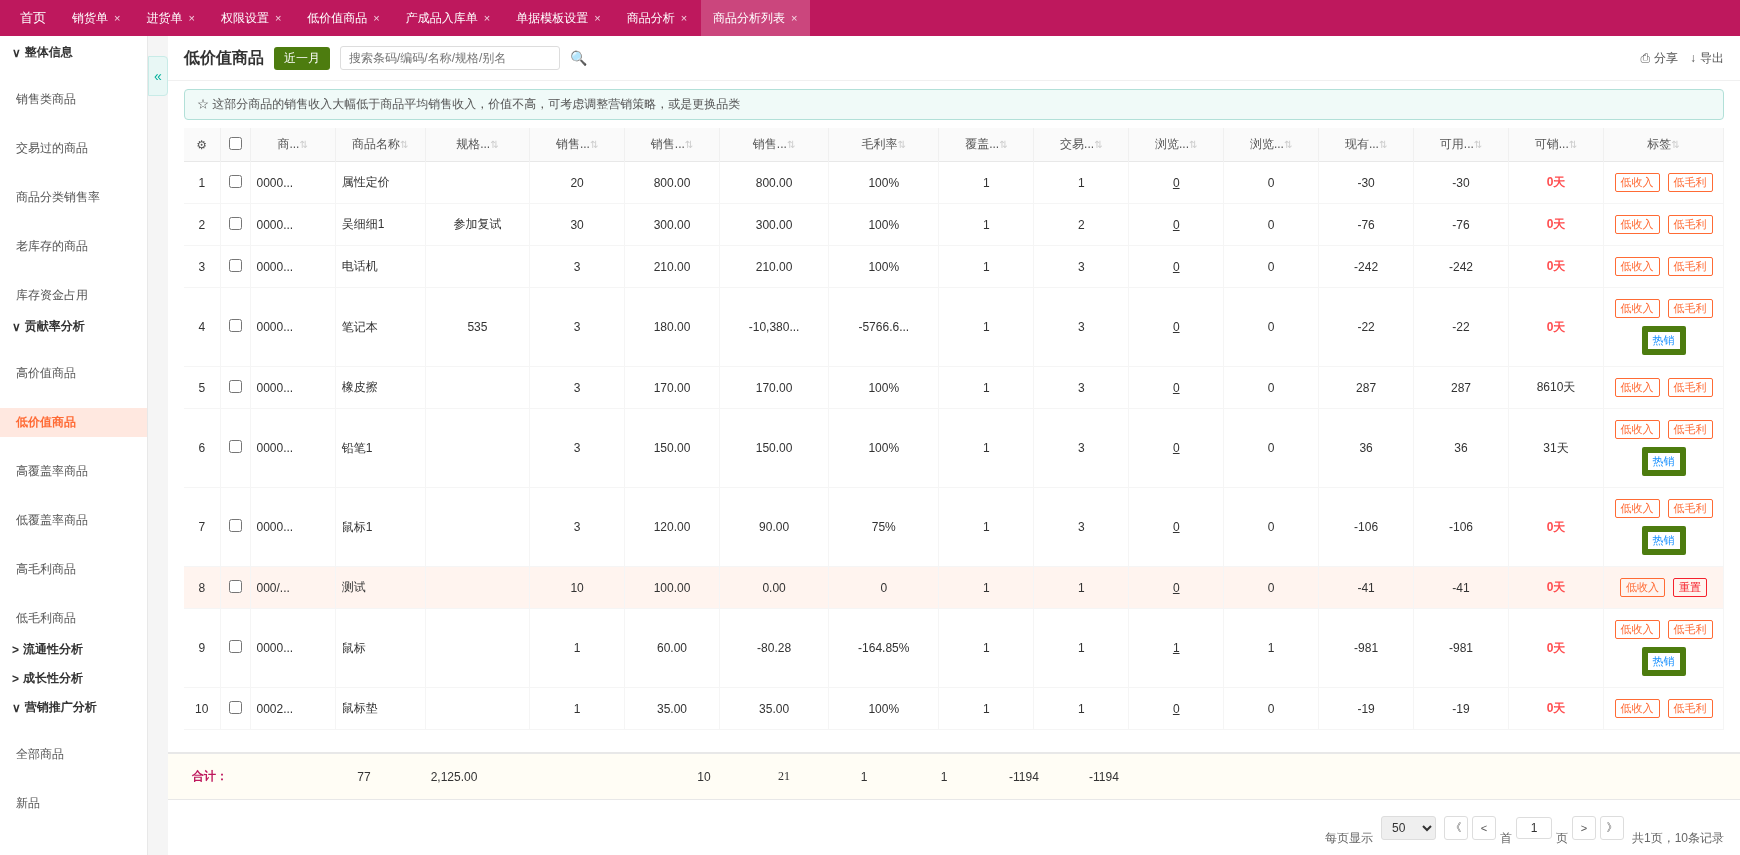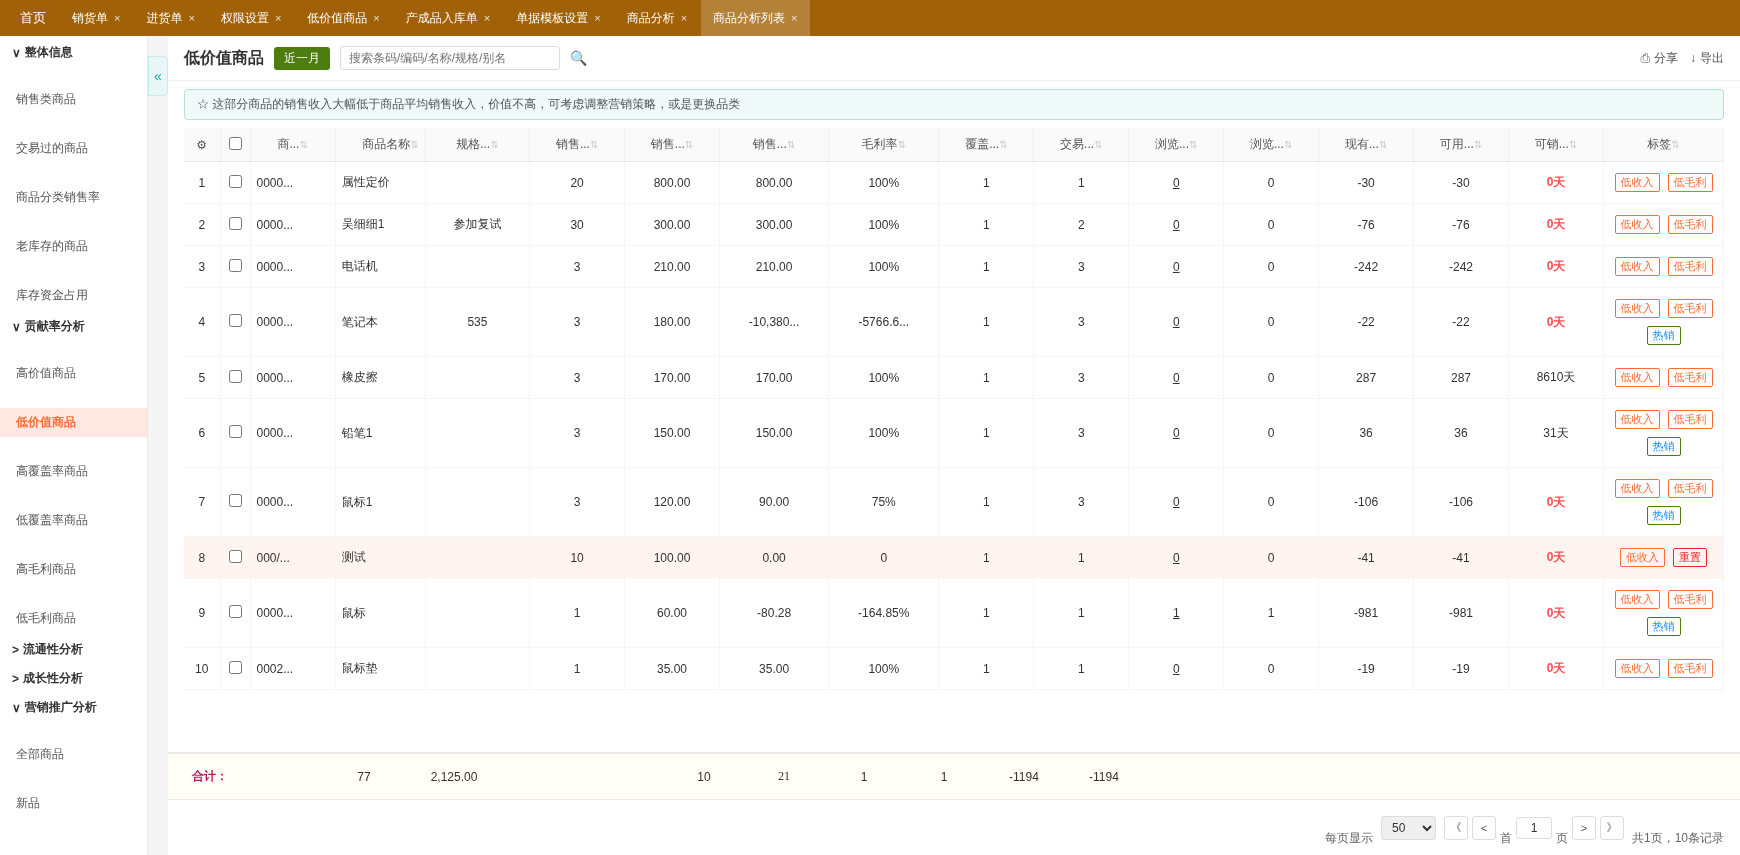--- a/index.html
+++ b/index.html
@@ -1,20 +1,20 @@
 <!DOCTYPE html>
 <html><head>
   <meta charset="utf-8">
   <style>
     * { box-sizing: border-box; margin: 0; padding: 0; font-family: 'Microsoft YaHei', Arial, sans-serif; font-size: 12px; }
     body { background: #f5f5f5; overflow-x: hidden; }
 
     
     .top-nav {
-      background: #a16207;
+      background: #be185d;
       display: flex;
       align-items: center;
       height: 36px;
       padding: 0 8px;
       gap: 2px;
     }
     .nav-item {
       color: #fff;
       padding: 0 12px;
       height: 36px;
@@ -168,21 +168,21 @@
     td.left { text-align: left; }
     .tag {
       display: inline-block;
       padding: 1px 5px;
       border-radius: 2px;
       font-size: 11px;
       margin: 4px;
     }
     .tag-orange { color: #ff6b35; border: 1px solid #ff6b35; }
     .tag-red { color: #f5222d; border: 1px solid #f5222d; }
-    .tag-blue { color: #1890ff; border: 1px solid #4d7c0f; }
+    .tag-blue { color: #1890ff; border: 6px solid #4d7c0f; }
     .underline { text-decoration: underline; cursor: pointer; color: #333; }
     .days-0 { color: #ff4d4f; font-weight: bold; }
     .days-normal { color: #333; }
 
     
     .table-footer {
       border-top: 2px solid #e8e8e8;
       background: #fffdf5;
       padding: 8px 16px;
       display: flex;
@@ -376,21 +376,21 @@
       <span>☆ 这部分商品的销售收入大幅低于商品平均销售收入，价值不高，可考虑调整营销策略，或是更换品类</span>
     </div>
 
     <div class="table-wrap">
       <table>
         <thead>
           <tr>
             <th style="width:36px;"><span class="settings-icon">⚙</span></th>
             <th style="width:30px;"><input type="checkbox" style=""></th>
             <th><span>商...</span><span class="sort-icon">⇅</span></th>
-            <th style="width:90px;text-align:right;"><span>商品名称</span><span class="sort-icon">⇅</span></th>
+            <th style="width:90px;"><span>商品名称</span><span class="sort-icon">⇅</span></th>
             <th><span>规格...</span><span class="sort-icon">⇅</span></th>
             <th><span>销售...</span><span class="sort-icon">⇅</span></th>
             <th><span>销售...</span><span class="sort-icon">⇅</span></th>
             <th><span>销售...</span><span class="sort-icon">⇅</span></th>
             <th><span>毛利率</span><span class="sort-icon">⇅</span></th>
             <th><span>覆盖...</span><span class="sort-icon">⇅</span></th>
             <th><span>交易...</span><span class="sort-icon">⇅</span></th>
             <th><span>浏览...</span><span class="sort-icon">⇅</span></th>
             <th><span>浏览...</span><span class="sort-icon">⇅</span></th>
             <th><span>现有...</span><span class="sort-icon">⇅</span></th>

